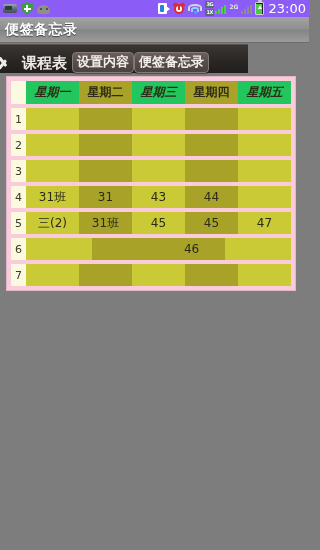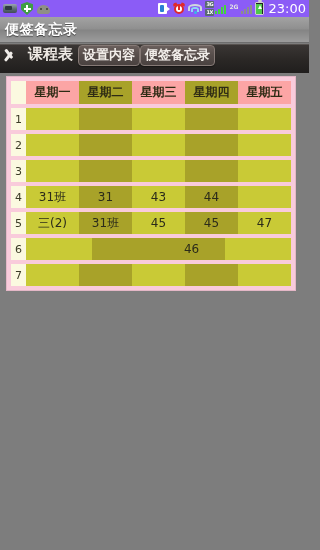--- a/index.html
+++ b/index.html
@@ -100,26 +100,25 @@
     box-sizing:border-box;
   }
   .titlebar .t{
     color:#fff;font-size:14px;font-weight:bold;margin-left:5px;
     text-shadow:0 1px 1px rgba(0,0,0,.55);
     letter-spacing:.5px;
   }
 
   
   .actionbar{
-    position:absolute;left:0;top:44px;width:309px;height:29px;
+    position:absolute;left:0;top:44px;width:248px;height:29px;
     background:linear-gradient(180deg,#3a3634 0%,#2a2725 55%,#201e1d 100%);
-    display:flex;align-items:flex-start;
+    display:flex;align-items:flex-end;
     border-top:1px solid #585350;
     box-sizing:border-box;
-    padding-left:6px;
   }
   .backarrow{
     width:18px;height:20px;position:relative;flex:none;margin-right:4px;
   }
   .backarrow:before,.backarrow:after{
     content:"";position:absolute;left:6px;width:11px;height:2.6px;background:#f0ece8;border-radius:1px;
   }
   .backarrow:before{top:5.6px;transform:rotate(128deg);transform-origin:left center;}
   .backarrow:after{top:11.6px;transform:rotate(-128deg);transform-origin:left center;}
 
@@ -150,21 +149,21 @@
   }
   .tt-row:last-child{margin-bottom:0;}
 
   .hdr-row{height:23px;}
   .hdr-spacer{width:15px;flex:none;background:#fbf9e0;}
   .hdr-cell{
     flex:1;display:flex;align-items:center;justify-content:center;
     font-size:12px;font-weight:bold;color:#2e2b14;
     letter-spacing:0px;
   }
-  .hdr-cell.a{background:#fca5a5;}
+  .hdr-cell.a{background:#22c55e;font-style:italic;}
   .hdr-cell.b{background:#a8a229;}
 
   .rownum{
     width:15px;flex:none;background:#fbf9e0;
     display:flex;align-items:center;justify-content:center;
     font-size:11px;color:#3b3b26;font-weight:normal;
   }
   .cell{
     flex:1;display:flex;align-items:center;justify-content:center;
     font-size:12px;color:#2b2b1a;

